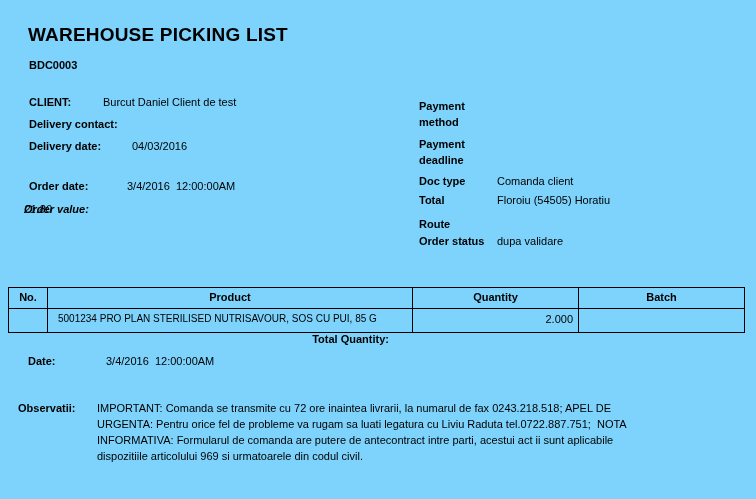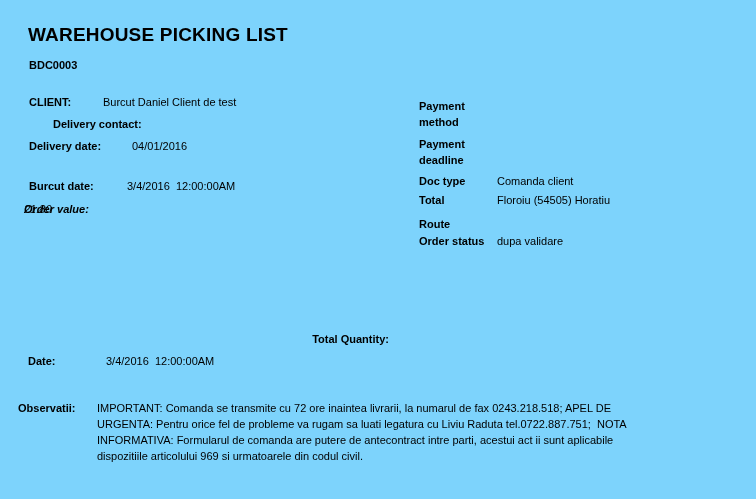--- a/index.html
+++ b/index.html
@@ -24,21 +24,21 @@
     position:absolute; left:29px; top:59px;
     font-size:11px; font-weight:bold; line-height:13px;
   }
   .row { position:absolute; font-size:11px; line-height:13px; white-space:nowrap; }
   .lbl { font-weight:bold; }
   .val { position:absolute; top:0; white-space:pre; font-weight:normal; }
 
   
   .r-client   { left:29px; top:96px;  }
   .r-client .val   { left:74px; }
-  .r-dcontact { left:29px; top:118px;margin-left:24px; }
+  .r-dcontact { left:29px; top:118px; }
   .r-ddate    { left:29px; top:140px; }
   .r-ddate .val    { left:103px; }
   .r-odate    { left:29px; top:180px; }
   .r-odate .val    { left:98px; }
   .r-ovalue   { left:24px; top:203px;font-style:italic; }
   .r-ovalue .val   { left:0; width:221px; text-align:left; }
 
   
   .rrow { position:absolute; left:419px; font-size:11px; line-height:13px; }
   .rrow .val { left:78px; }
@@ -94,24 +94,24 @@
   <div class="row r-client">
     <span class="lbl">CLIENT:</span>
     <span class="val">Burcut Daniel Client de test</span>
   </div>
   <div class="row r-dcontact">
     <span class="lbl">Delivery contact:</span>
     <span class="val"></span>
   </div>
   <div class="row r-ddate">
     <span class="lbl">Delivery date:</span>
-    <span class="val">04/01/2016</span>
+    <span class="val">04/03/2016</span>
   </div>
   <div class="row r-odate">
-    <span class="lbl">Burcut date:</span>
+    <span class="lbl">Order date:</span>
     <span class="val">3/4/2016  12:00:00AM</span>
   </div>
   <div class="row r-ovalue">
     <span class="lbl">Order value:</span>
     <span class="val">21.80</span>
   </div>
 
   <div class="rrow row p-method">
     <span class="lbl">Payment method</span>
     <span class="val"></span>
@@ -130,20 +130,34 @@
   </div>
   <div class="rrow row r-route">
     <span class="lbl">Route</span>
     <span class="val"></span>
   </div>
   <div class="rrow row r-ostatus">
     <span class="lbl">Order status</span>
     <span class="val">dupa validare</span>
   </div>
 
+  <div class="table">
+    <div class="thead">
+      <div class="cell c-no th">No.</div>
+      <div class="cell c-product th">Product</div>
+      <div class="cell c-qty th">Quantity</div>
+      <div class="cell c-batch th">Batch</div>
+    </div>
+    <div class="trow">
+      <div class="cell c-no td"></div>
+      <div class="cell c-product td tdp">5001234 PRO PLAN STERILISED NUTRISAVOUR, SOS CU PUI, 85 G</div>
+      <div class="cell c-qty td tdq">2.000</div>
+      <div class="cell c-batch td"></div>
+    </div>
+  </div>
   <div class="total">Total Quantity:</div>
 
   <div class="row r-date">
     <span class="lbl">Date:</span>
     <span class="val">3/4/2016  12:00:00AM</span>
   </div>
 
   <div class="obs-label">Observatii:</div>
   <div class="obs-text">IMPORTANT: Comanda se transmite cu 72 ore inaintea livrarii, la numarul de fax 0243.218.518; APEL DE URGENTA: Pentru orice fel de probleme va rugam sa luati legatura cu Liviu Raduta tel.0722.887.751;  NOTA INFORMATIVA: Formularul de comanda are putere de antecontract intre parti, acestui act ii sunt aplicabile dispozitiile articolului 969 si urmatoarele din codul civil.</div>
 

